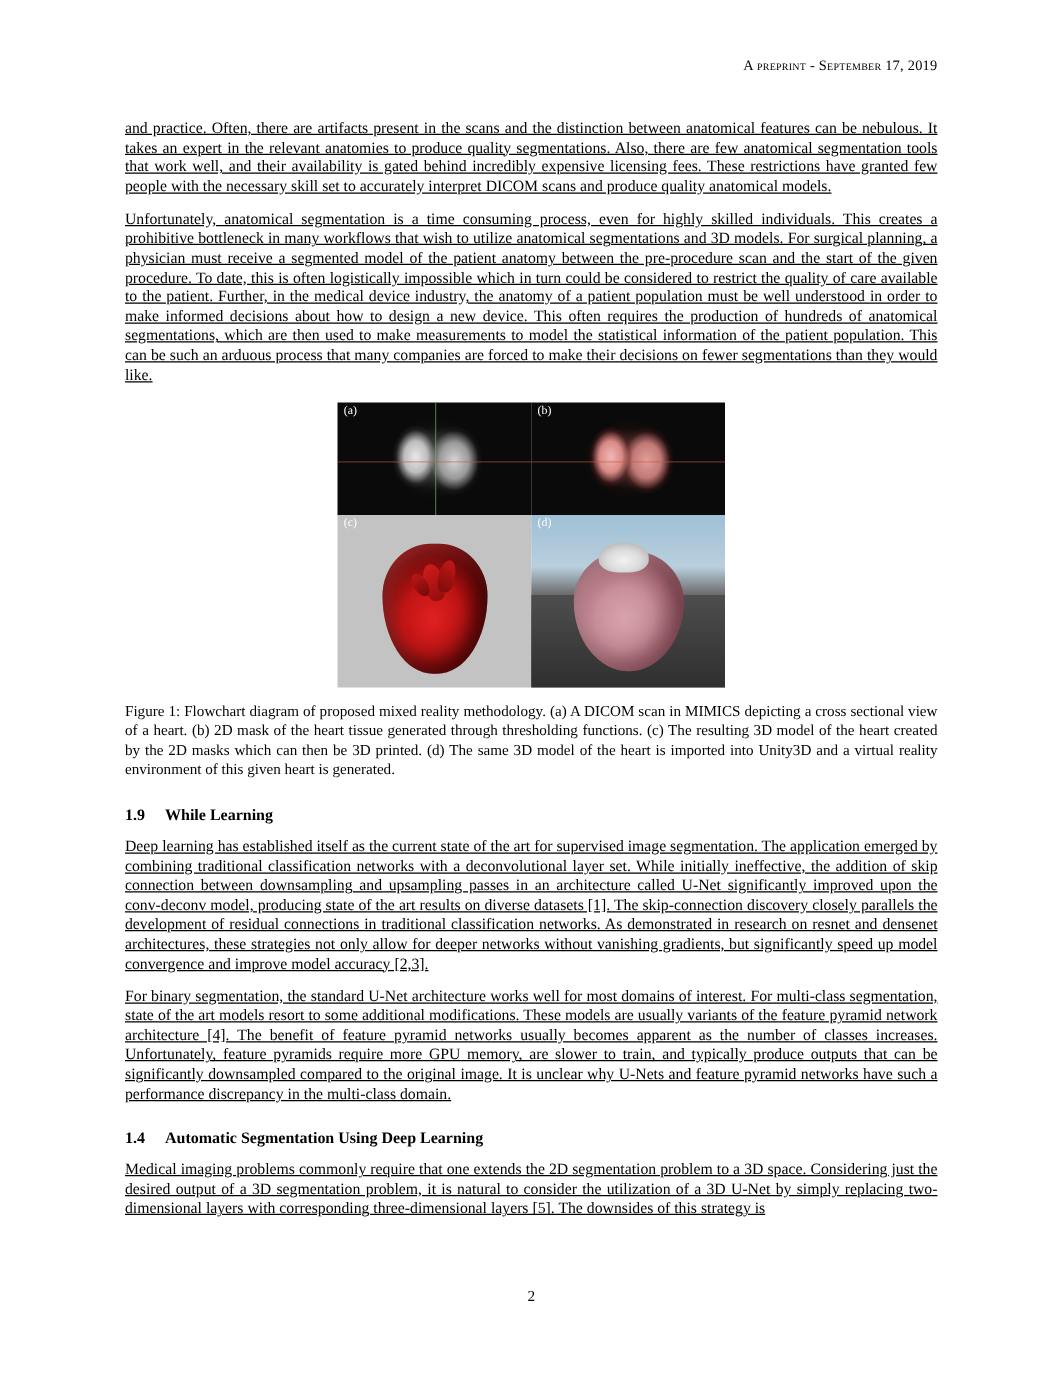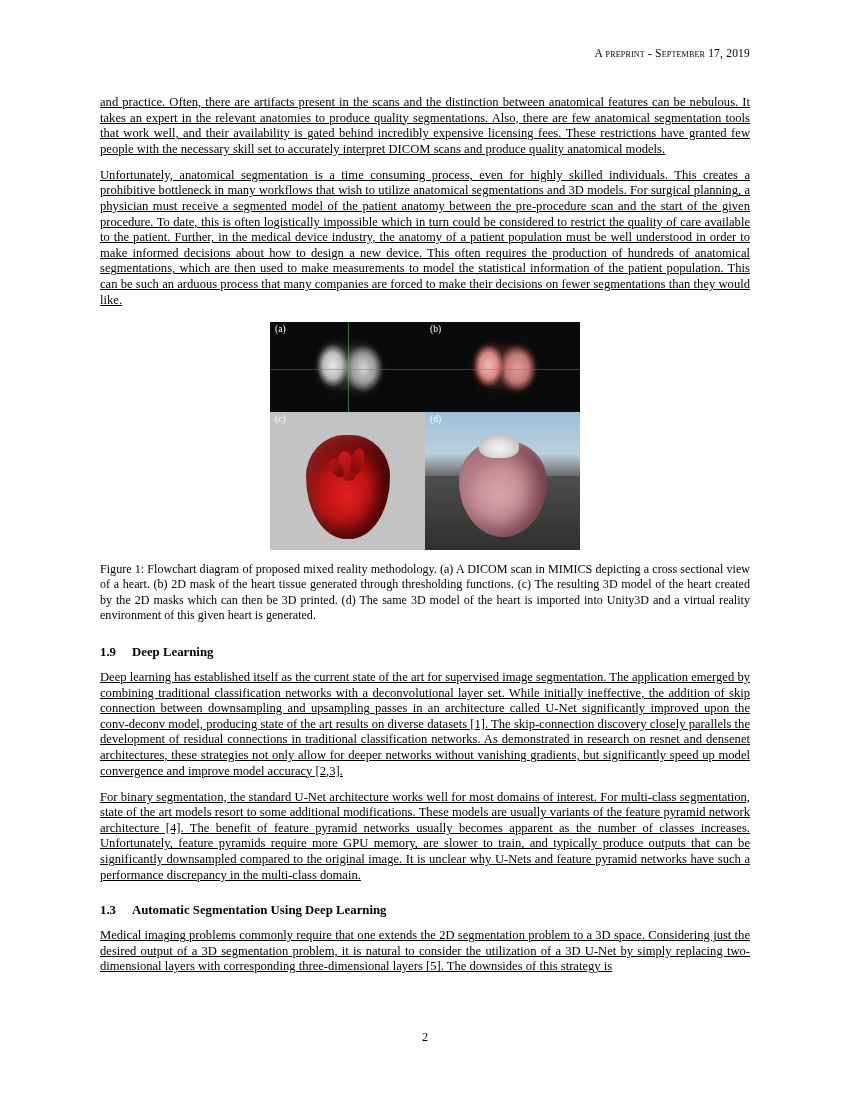--- a/index.html
+++ b/index.html
@@ -272,26 +272,26 @@
           <div class="heart"></div>
           <div class="cap"></div>
         </div>
 
       </div>
     </div>
 
     <p class="figure-caption">Figure 1:  Flowchart diagram of proposed mixed reality methodology. (a) A DICOM scan in MIMICS depicting a cross sectional view of a heart. (b) 2D mask of the heart tissue generated through thresholding functions. (c) The resulting 3D model of the heart created by the 2D masks which can then be 3D printed. (d) The same 3D model of the heart is imported into Unity3D and a virtual reality environment of this given heart is generated.</p>
 
     <h2 class="section">
-      <span class="num">1.9</span><span>Deep Learning</span>
+      <span class="num">1.9</span><span>While Learning</span>
     </h2>
     <p class="body-par">Deep learning has established itself as the current state of the art for supervised image segmentation. The application emerged by combining traditional classification networks with a deconvolutional layer set. While initially ineffective, the addition of skip connection between downsampling and upsampling passes in an architecture called U-Net significantly improved upon the conv-deconv model, producing state of the art results on diverse datasets [1]. The skip-connection discovery closely parallels the development of residual connections in traditional classification networks. As demonstrated in research on resnet and densenet architectures, these strategies not only allow for deeper networks without vanishing gradients, but significantly speed up model convergence and improve model accuracy [2,3].</p>
     <p class="body-par">For binary segmentation, the standard U-Net architecture works well for most domains of interest. For multi-class segmentation, state of the art models resort to some additional modifications. These models are usually variants of the feature pyramid network architecture [4]. The benefit of feature pyramid networks usually becomes apparent as the number of classes increases. Unfortunately, feature pyramids require more GPU memory, are slower to train, and typically produce outputs that can be significantly downsampled compared to the original image. It is unclear why U-Nets and feature pyramid networks have such a performance discrepancy in the multi-class domain.</p>
 
     <h2 class="section">
-      <span class="num">1.3</span><span>Automatic Segmentation Using Deep Learning</span>
+      <span class="num">1.4</span><span>Automatic Segmentation Using Deep Learning</span>
     </h2>
     <p class="body-par">Medical imaging problems commonly require that one extends the 2D segmentation problem to a 3D space. Considering just the desired output of a 3D segmentation problem, it is natural to consider the utilization of a 3D U-Net by simply replacing two-dimensional layers with corresponding three-dimensional layers [5]. The downsides of this strategy is</p>
 
   </div>
 
   <div class="page-number">2</div>
 </div>
 
 </body></html>

